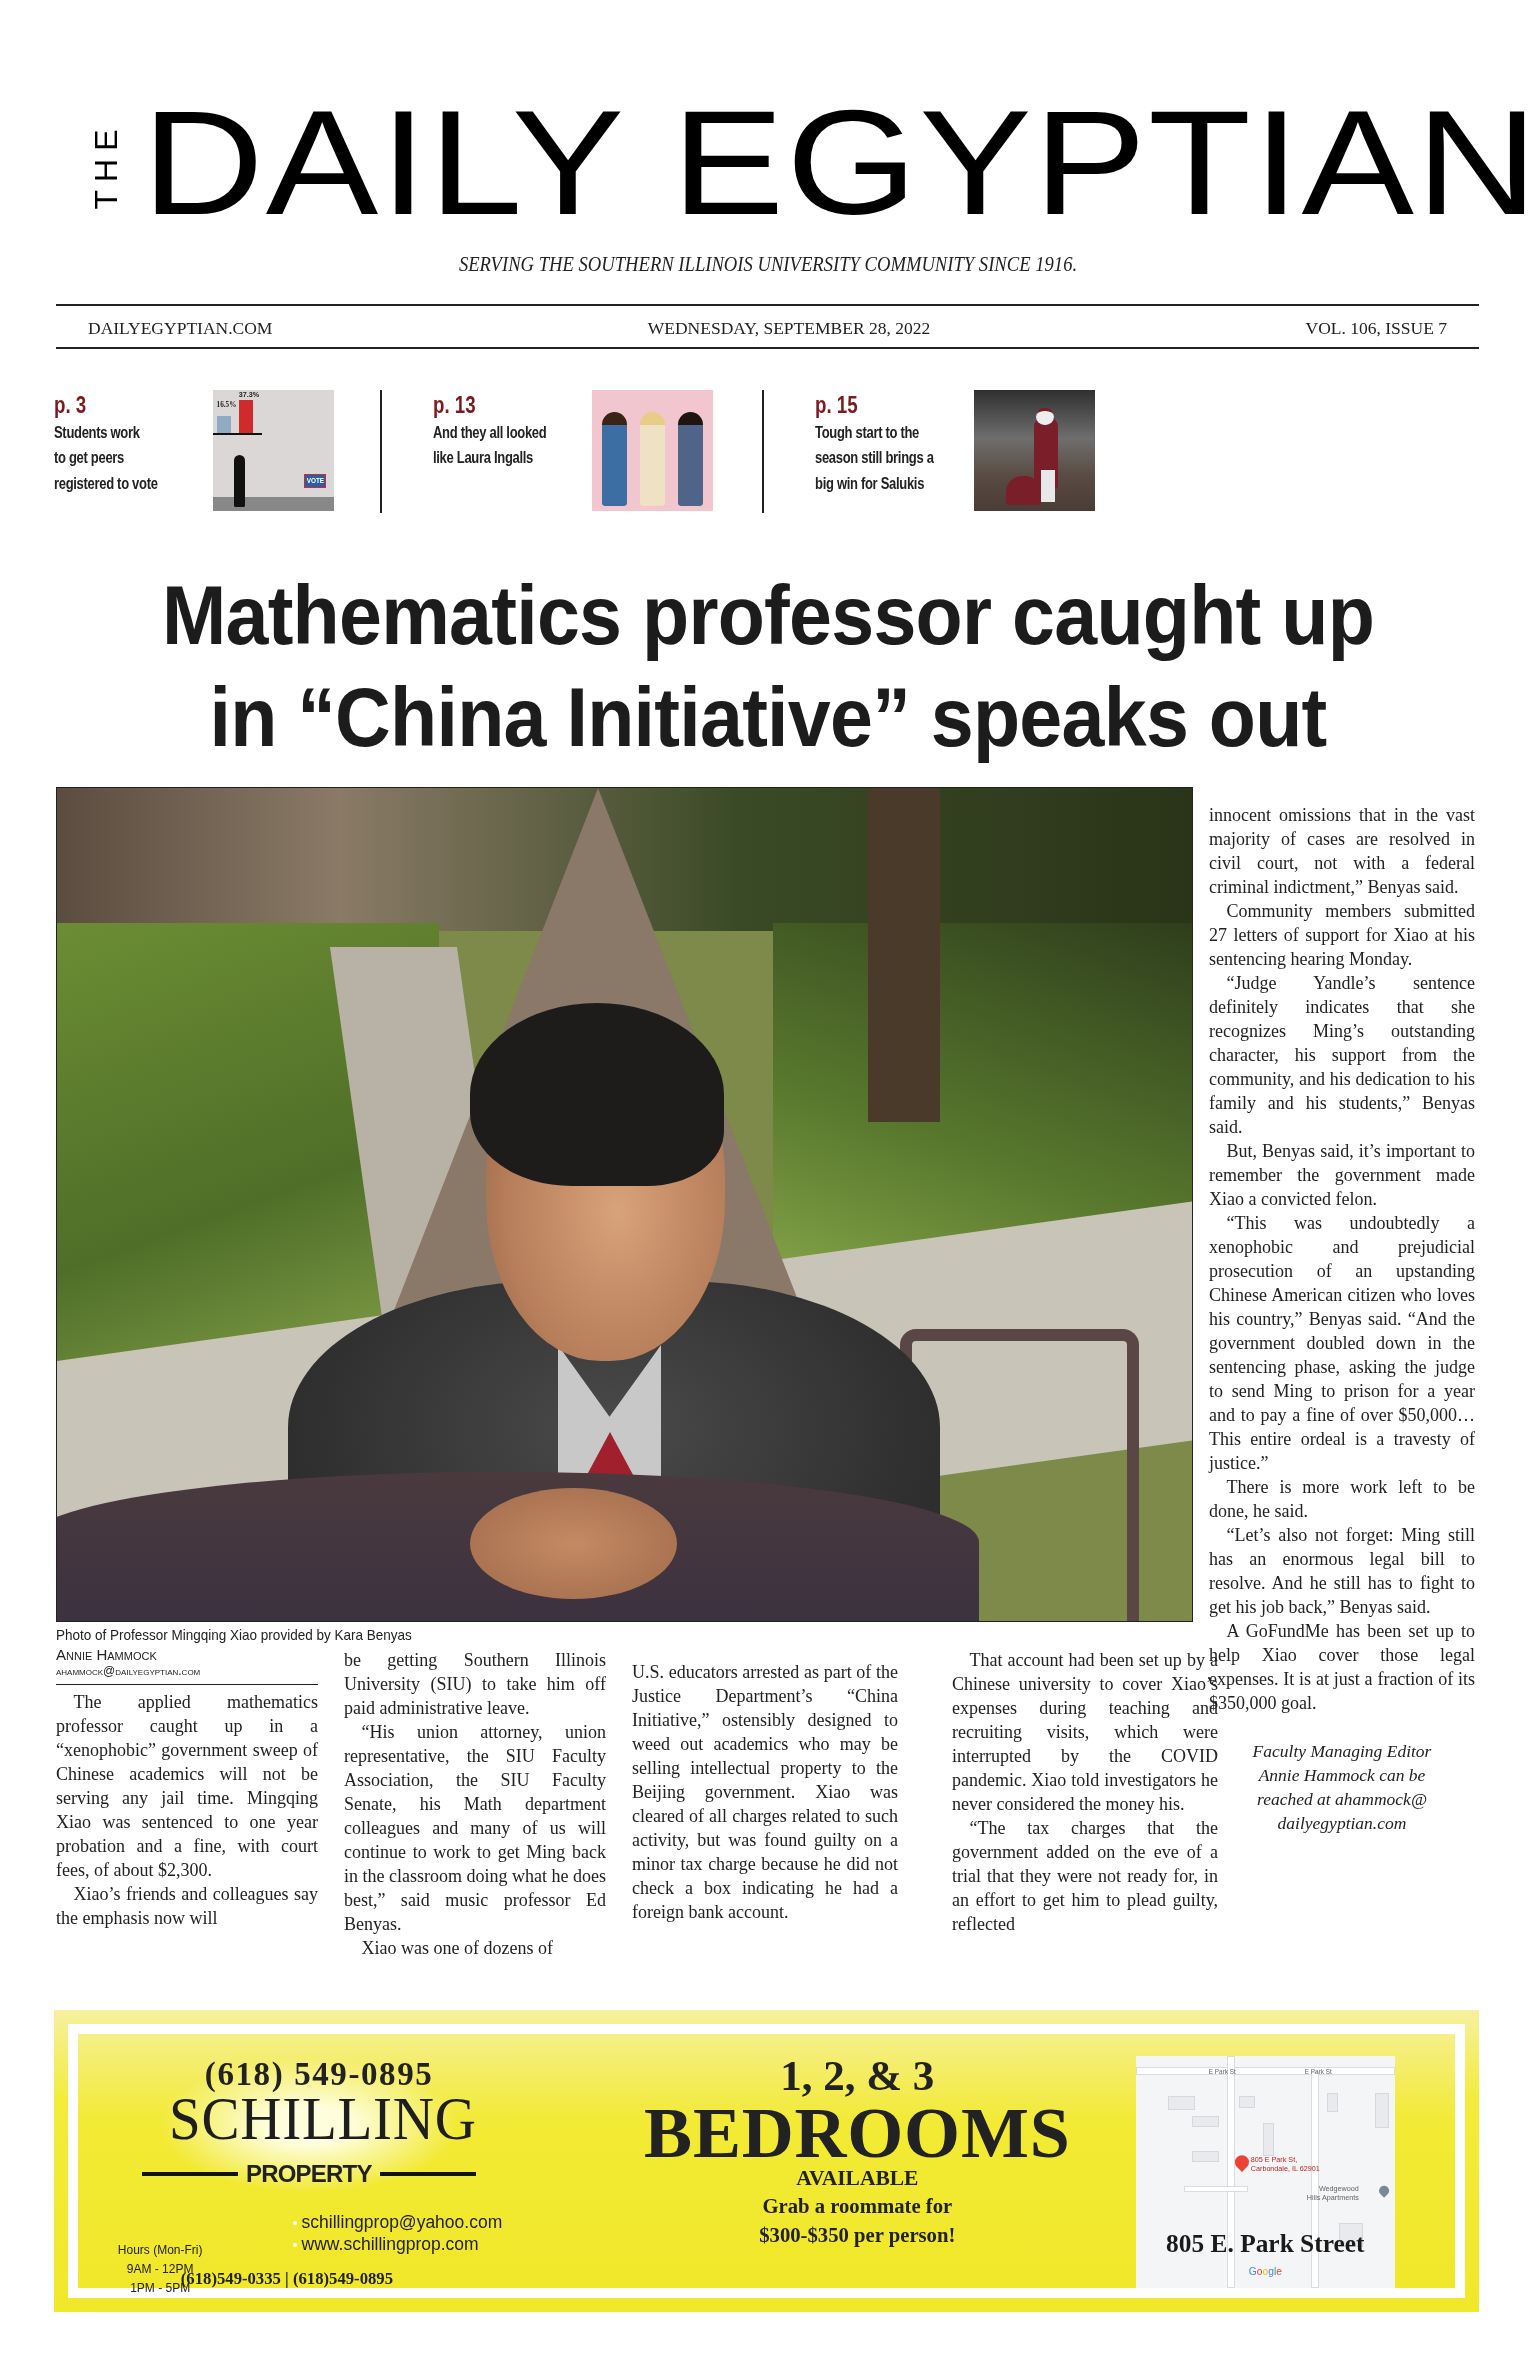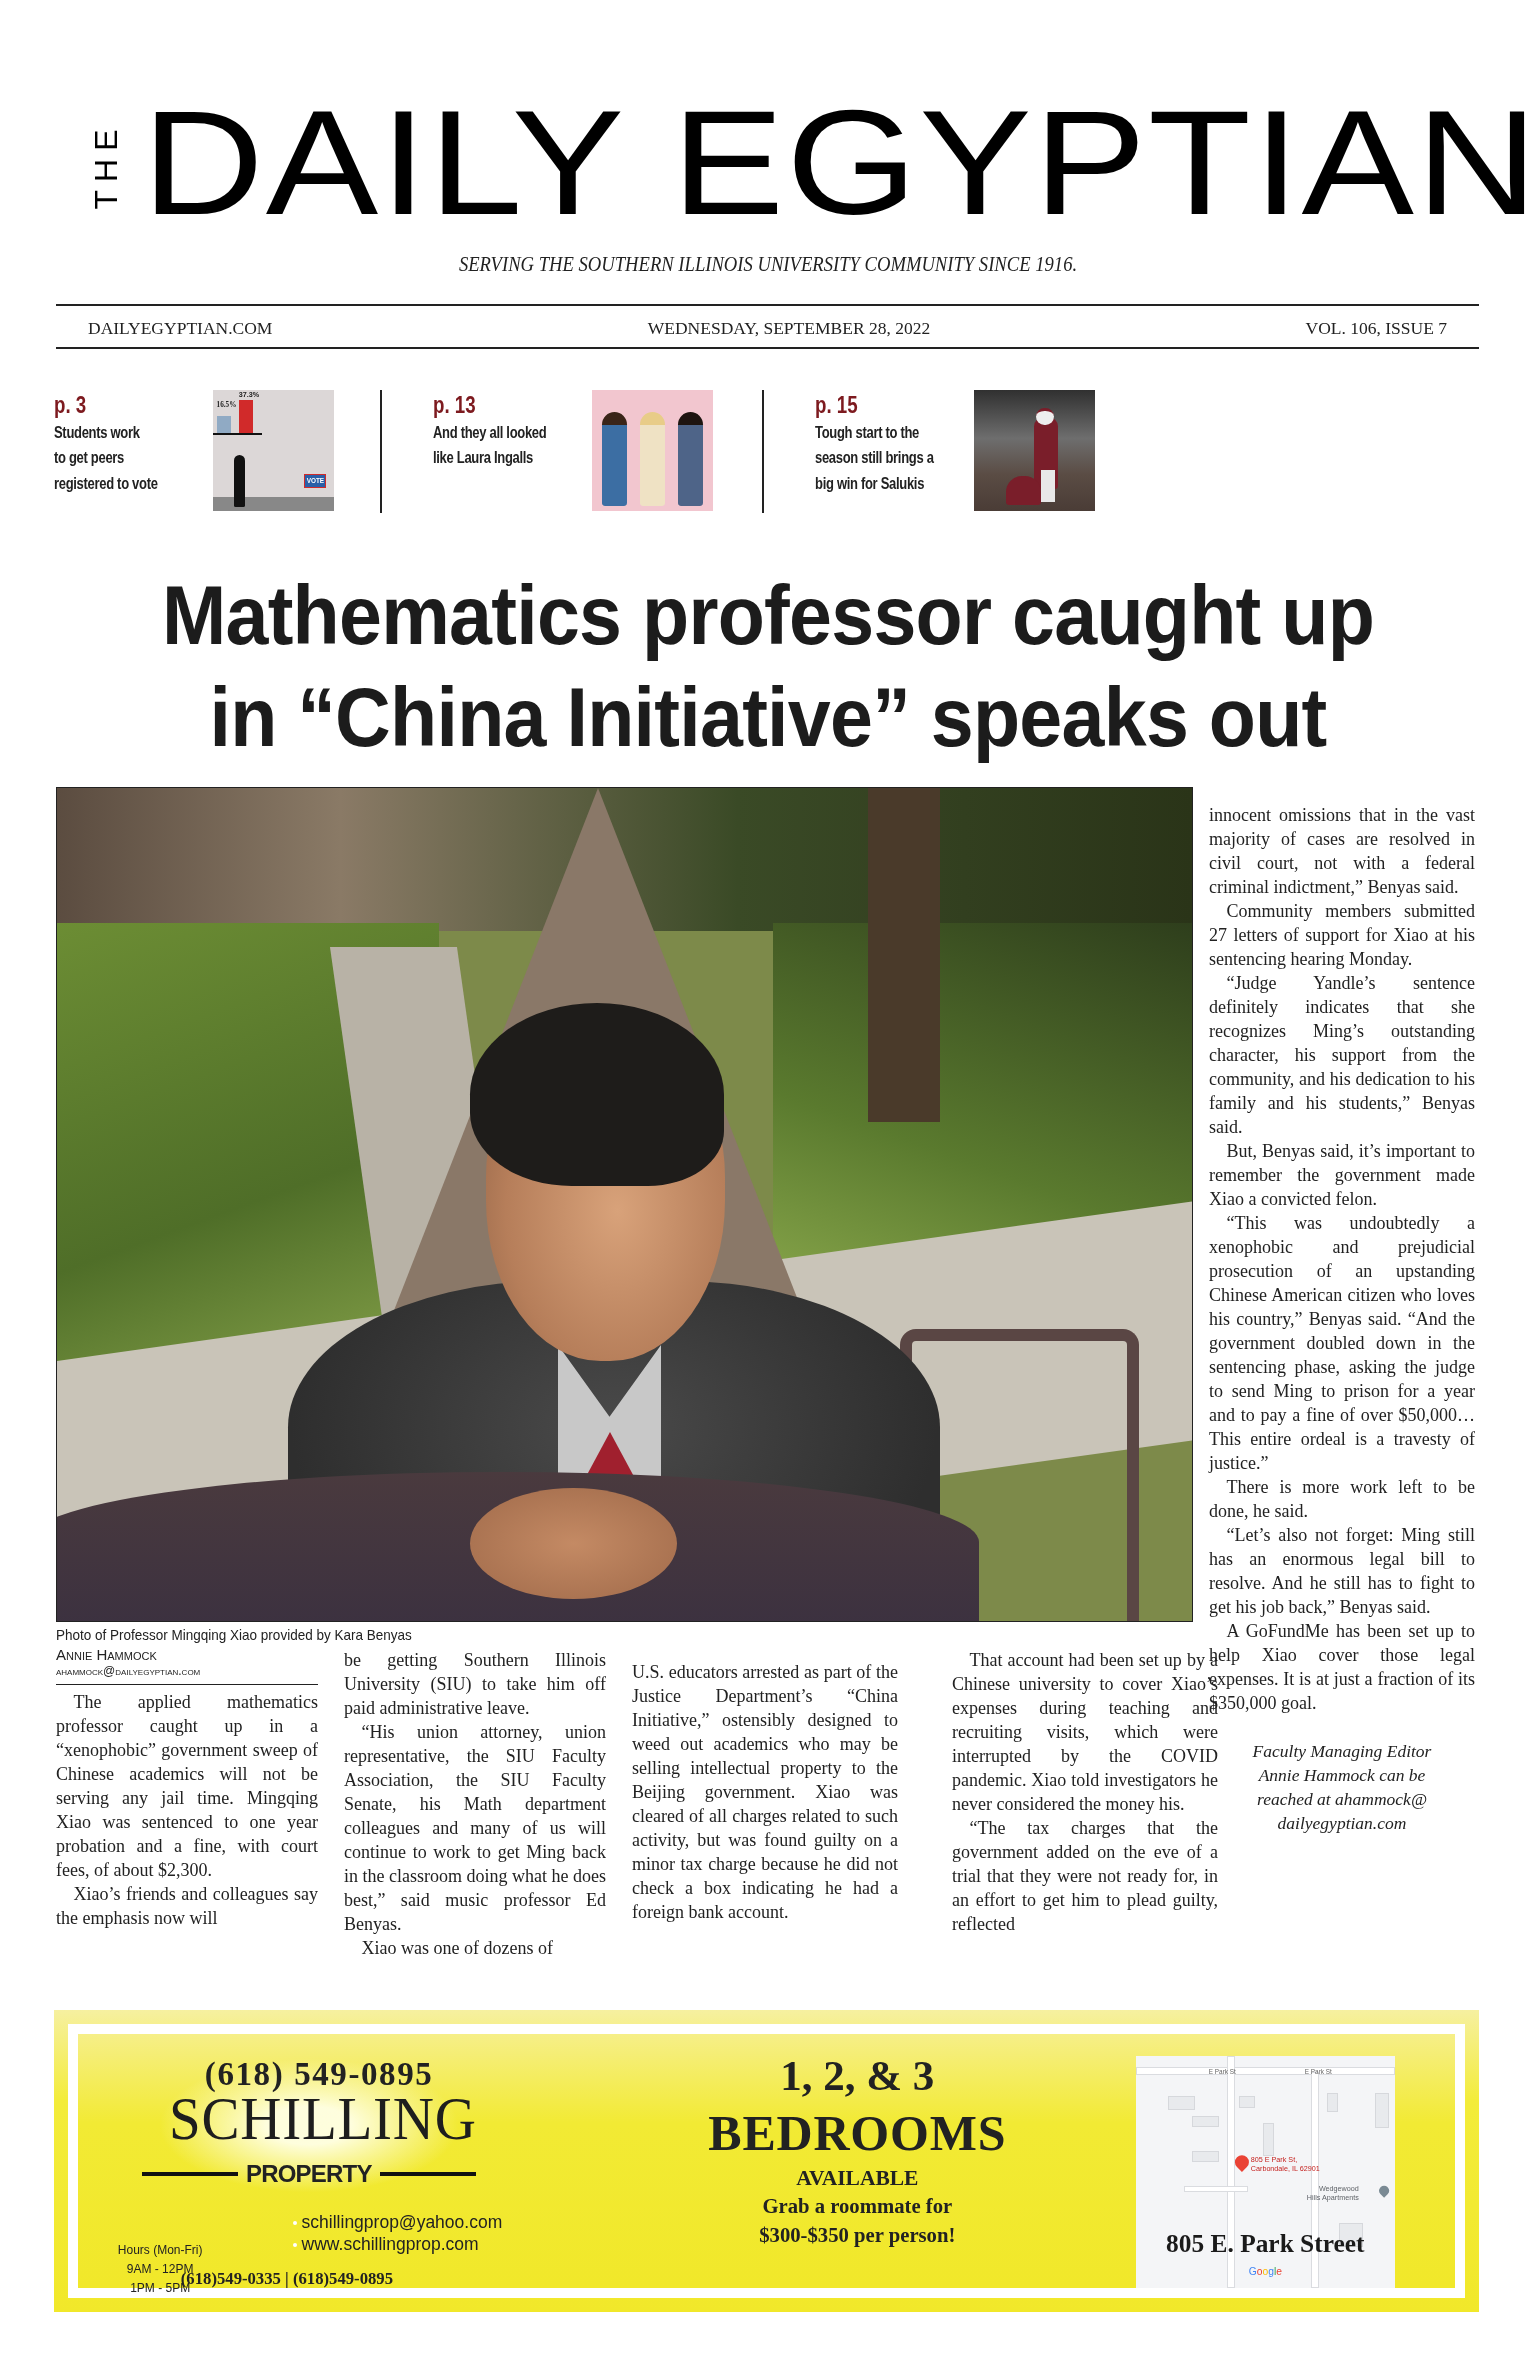--- a/index.html
+++ b/index.html
@@ -121,21 +121,21 @@
   .ad-property { position: absolute; left: 64px; top: 126px; width: 334px; display: flex; align-items: center; gap: 8px; }
   .ad-property .line { flex: 1; height: 4px; background: #111; }
   .ad-property span { font-family: "Liberation Sans", sans-serif; font-weight: 700; font-size: 24px; color: #222; letter-spacing: -0.8px; }
   .ad-hours { position: absolute; left: 40px; top: 159px; text-align: center; font-family: "Liberation Sans", sans-serif;
     font-size: 12px; line-height: 19px; color: #222; margin-top: 48px; }
   .ad-contacts { position: absolute; left: 215px; top: 177px; font-family: "Liberation Sans", sans-serif; font-size: 17.5px; line-height: 22px; color: #222; }
   .ad-contacts .dot { display: inline-block; width: 4px; height: 4px; border-radius: 50%; background: #fff; margin-right: 4.8px; vertical-align: middle; }
   .ad-phones { position: absolute; left: 103px; top: 235px; font-family: "Liberation Serif", serif; font-weight: 700; font-size: 16.7px; color: #222; }
   .ad-mid { position: absolute; left: 557px; top: 16px; width: 445px; text-align: center; font-family: "Liberation Serif", serif; font-weight: 700; color: #222; }
   .ad-mid .rooms { font-size: 43px; line-height: 51px; }
-  .ad-mid .bedrooms { font-size: 50px; line-height: 64px; letter-spacing: 0.8px; }
+  .ad-mid .bedrooms { font-size: 72px; line-height: 64px; letter-spacing: 0.8px; }
   .ad-mid .available { font-size: 21.5px; line-height: 27px; }
   .ad-mid .grab { font-size: 20.7px; line-height: 29px; }
   .ad-map { position: absolute; left: 1058px; top: 22px; width: 259px; height: 232px; background: #f4f5f7; overflow: hidden; }
   .ad-map .road { position: absolute; background: #ffffff; border: 0.8px solid #dadce0; }
   .ad-map .bldg { position: absolute; background: #e8eaed; border: 0.8px solid #d6d8dc; }
   .ad-map .street-lbl { position: absolute; font-family: "Liberation Sans", sans-serif; font-size: 6.4px; color: #666; }
   .ad-map .pin { position: absolute; left: 99px; top: 99px; width: 14.3px; height: 14.3px; background: #ea4335; border-radius: 50% 50% 50% 0; transform: rotate(-45deg); }
   .ad-map .pin-lbl { position: absolute; left: 115px; top: 100px; font-family: "Liberation Sans", sans-serif; font-size: 7.2px; line-height: 8.7px; color: #c5221f; }
   .ad-map .apt-lbl { position: absolute; left: 171px; top: 129px; font-family: "Liberation Sans", sans-serif; font-size: 7.2px; line-height: 8.7px; color: #5f6368; text-align: right; }
   .ad-map .apt-pin { position: absolute; left: 243px; top: 130px; width: 9.5px; height: 9.5px; background: #7a8a94; border-radius: 50% 50% 50% 0; transform: rotate(-45deg); }

